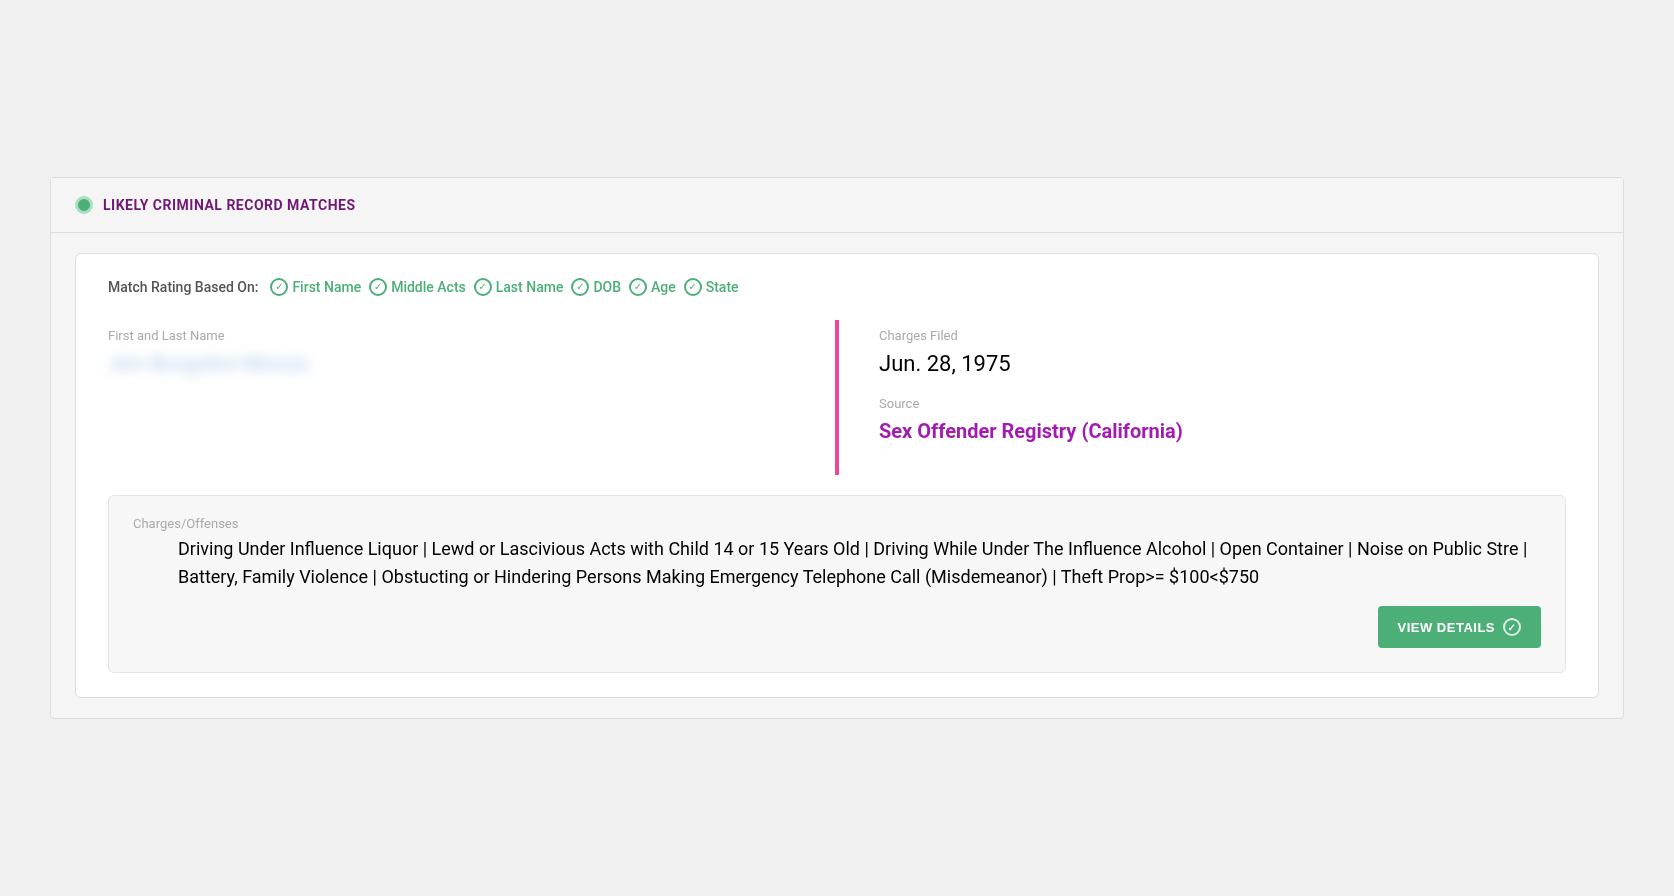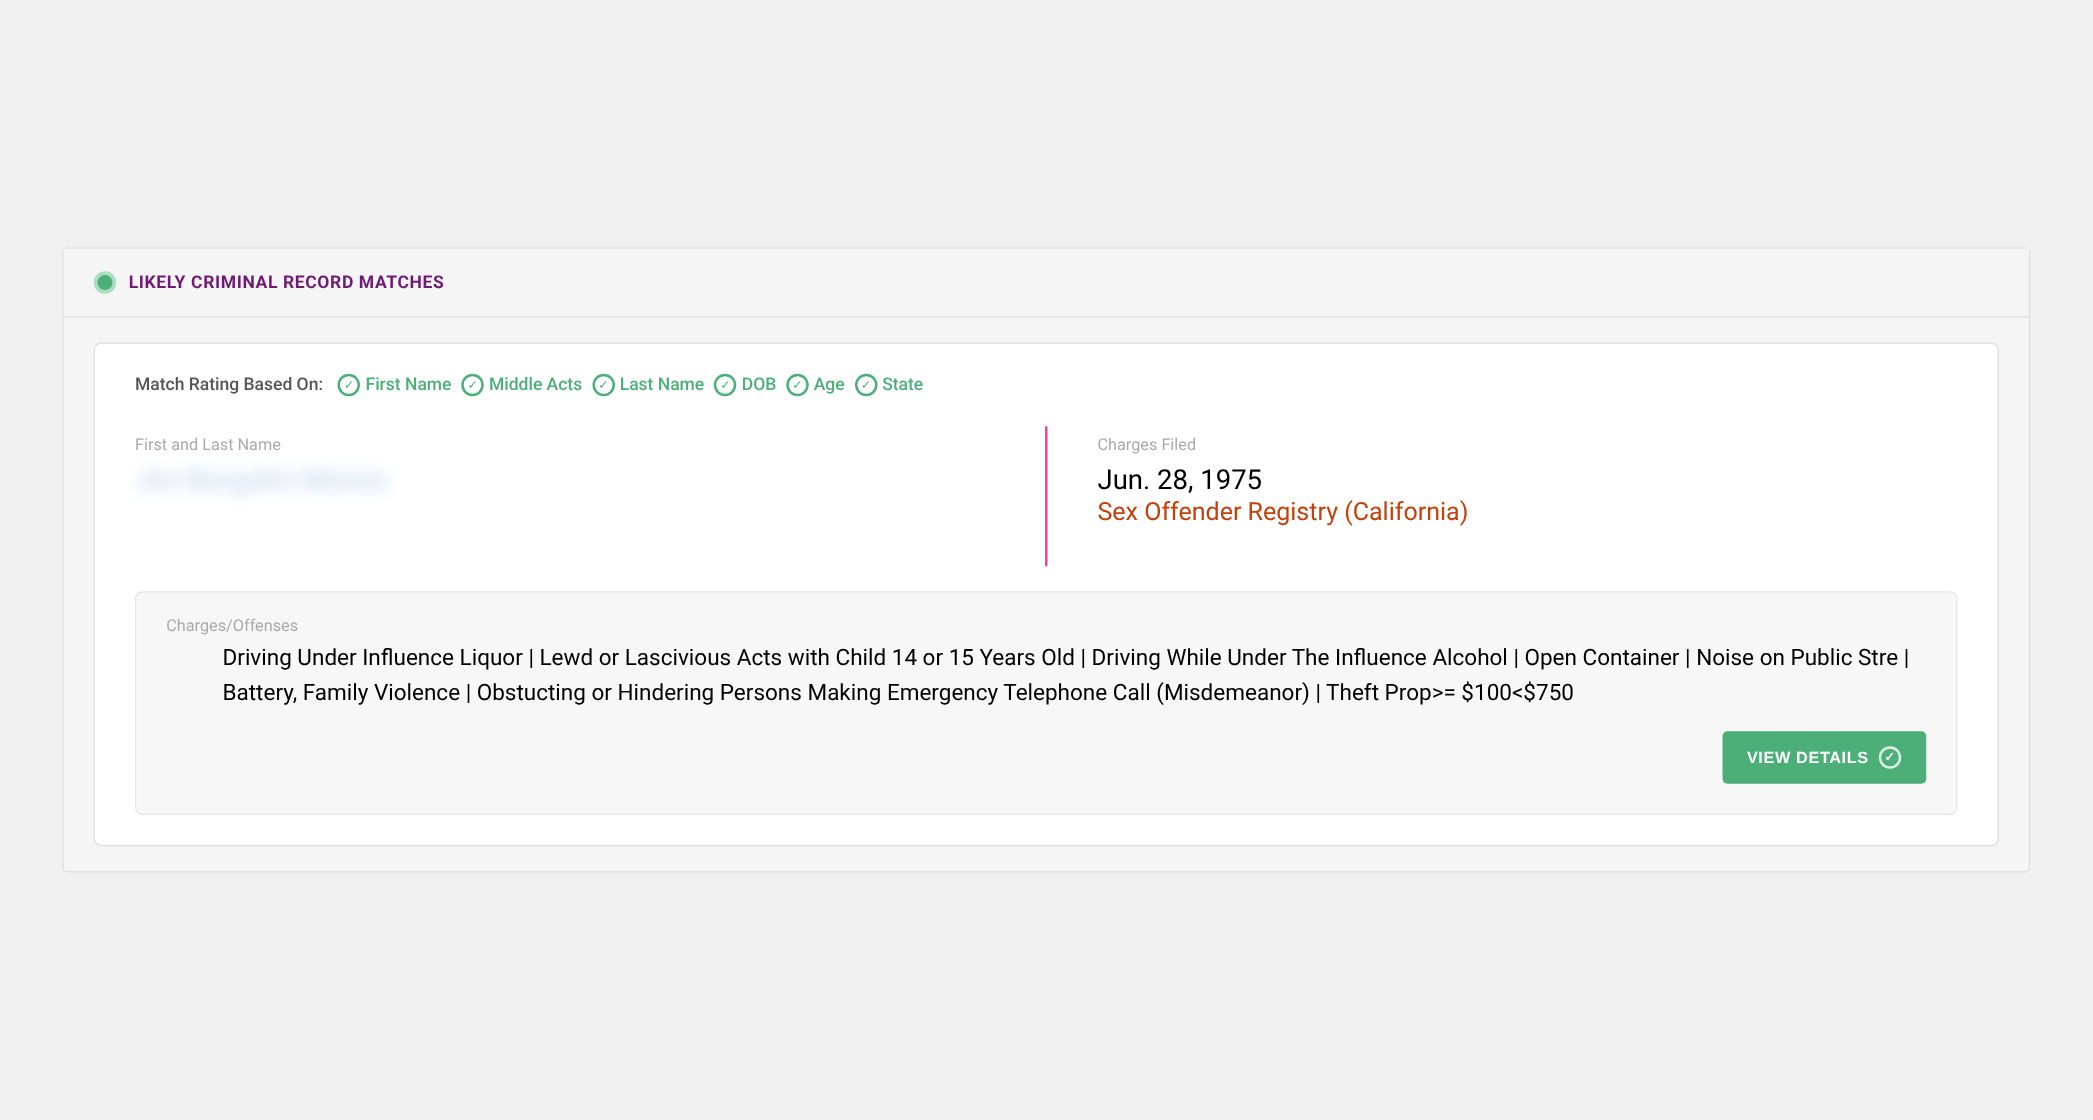--- a/index.html
+++ b/index.html
@@ -93,21 +93,21 @@
 
     .divider-row {
       display: flex;
       gap: 0;
       margin-bottom: 0;
     }
 
     .left-pane {
       flex: 1;
       padding-right: 40px;
-      border-right: 2px solid #ec4899;
+      border-right: 4px solid #ec4899;
       padding-top: 8px;
       padding-bottom: 32px;
     }
 
     .right-pane {
       flex: 1;
       padding-left: 40px;
       padding-top: 8px;
       padding-bottom: 32px;
     }
@@ -128,22 +128,22 @@
       font-size: 22px;
       font-weight: 400;
       color: #b0cce8;
       filter: blur(6px);
       user-select: none;
       display: inline-block;
     }
 
     .source-value {
       font-size: 20px;
-      font-weight: 400;
-      color: #c2410c;
+      font-weight: 700;
+      color: #a21caf;
     }
 
     .offenses-box {
       background: #f7f7f7;
       border: 1px solid #e5e5e5;
       border-radius: 6px;
       padding: 20px 24px 24px 24px;
       margin-top: 20px;
       position: relative;
     }
@@ -247,20 +247,21 @@
 
       <div class="left-pane">
         <div class="field-label">First and Last Name</div>
         <div class="name-blur">Jim Borgolini Monzo</div>
       </div>
 
       <div class="right-pane">
         <div class="field-label">Charges Filed</div>
         <div class="field-value">Jun. 28, 1975</div>
 
+        <div class="field-label" style="margin-top: 20px;">Source</div>
         <div class="source-value">Sex Offender Registry (California)</div>
       </div>
     </div>
 
     <div class="offenses-box clearfix">
       <div class="offenses-label">Charges/Offenses</div>
       <div class="offenses-text">Driving Under Influence Liquor  |  Lewd or Lascivious Acts with Child 14 or 15 Years Old  |  Driving While Under The Influence Alcohol  |  Open Container  |  Noise on Public Stre  |  Battery, Family Violence  |  Obstucting or Hindering Persons Making Emergency Telephone Call (Misdemeanor)  |  Theft Prop&gt;= $100&lt;$750</div>
 
       <button class="view-details-btn">
         <span>VIEW DETAILS</span>

